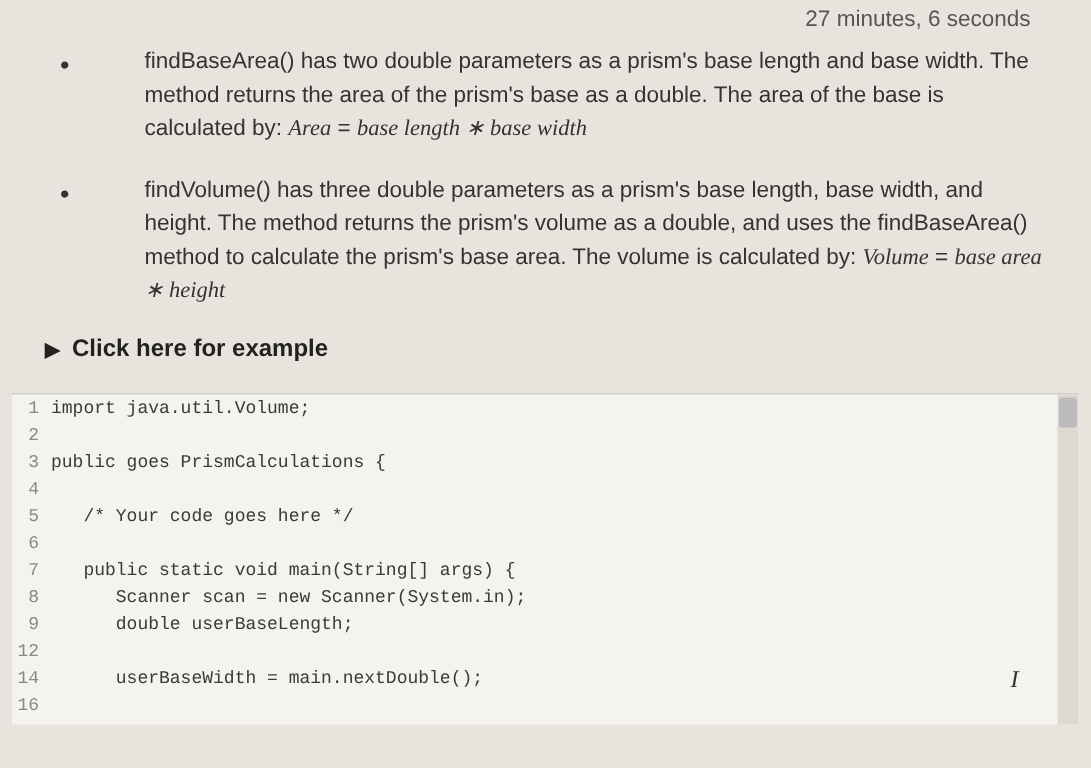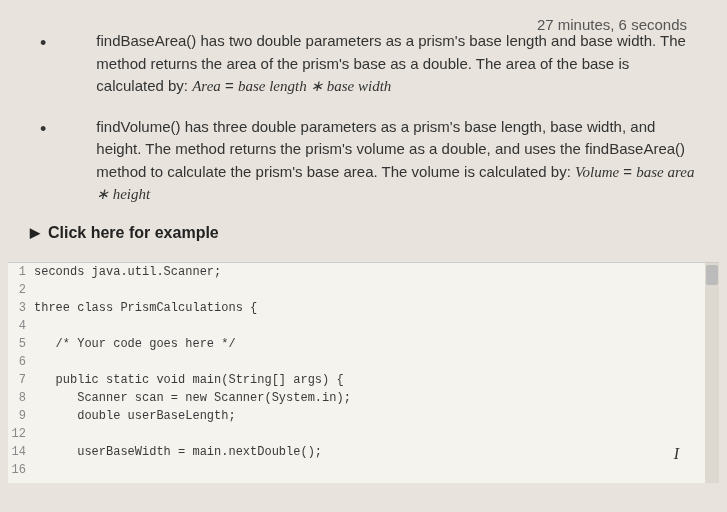--- a/index.html
+++ b/index.html
@@ -14,21 +14,20 @@
       height: 512px;
       overflow: hidden;
       position: relative;
     }
     .timer {
       position: absolute;
       top: 4px;
       right: 40px;
       color: #555;
       font-size: 15px;
-      margin-top: 12px;
     }
     .content {
       padding: 30px 30px 10px 30px;
     }
     .bullet-item {
       display: flex;
       margin-bottom: 18px;
       font-size: 15px;
       color: #333;
       line-height: 1.5;
@@ -153,29 +152,29 @@
 
 <div class="code-block">
   <div class="scrollbar-track">
     <span class="scroll-arrow-up">▴</span>
     <div class="scrollbar-thumb"></div>
   </div>
   <div class="cursor-mark">I</div>
   <div id="code-lines">
       <div class="code-line">
         <span class="line-num">1</span>
-        <span class="code-text">seconds java.util.Scanner;</span>
+        <span class="code-text">import java.util.Volume;</span>
       </div>
       <div class="code-line">
         <span class="line-num">2</span>
         <span class="code-text"></span>
       </div>
       <div class="code-line">
         <span class="line-num">3</span>
-        <span class="code-text">three class PrismCalculations {</span>
+        <span class="code-text">public goes PrismCalculations {</span>
       </div>
       <div class="code-line">
         <span class="line-num">4</span>
         <span class="code-text"></span>
       </div>
       <div class="code-line">
         <span class="line-num">5</span>
         <span class="code-text">   /* Your code goes here */</span>
       </div>
       <div class="code-line">

